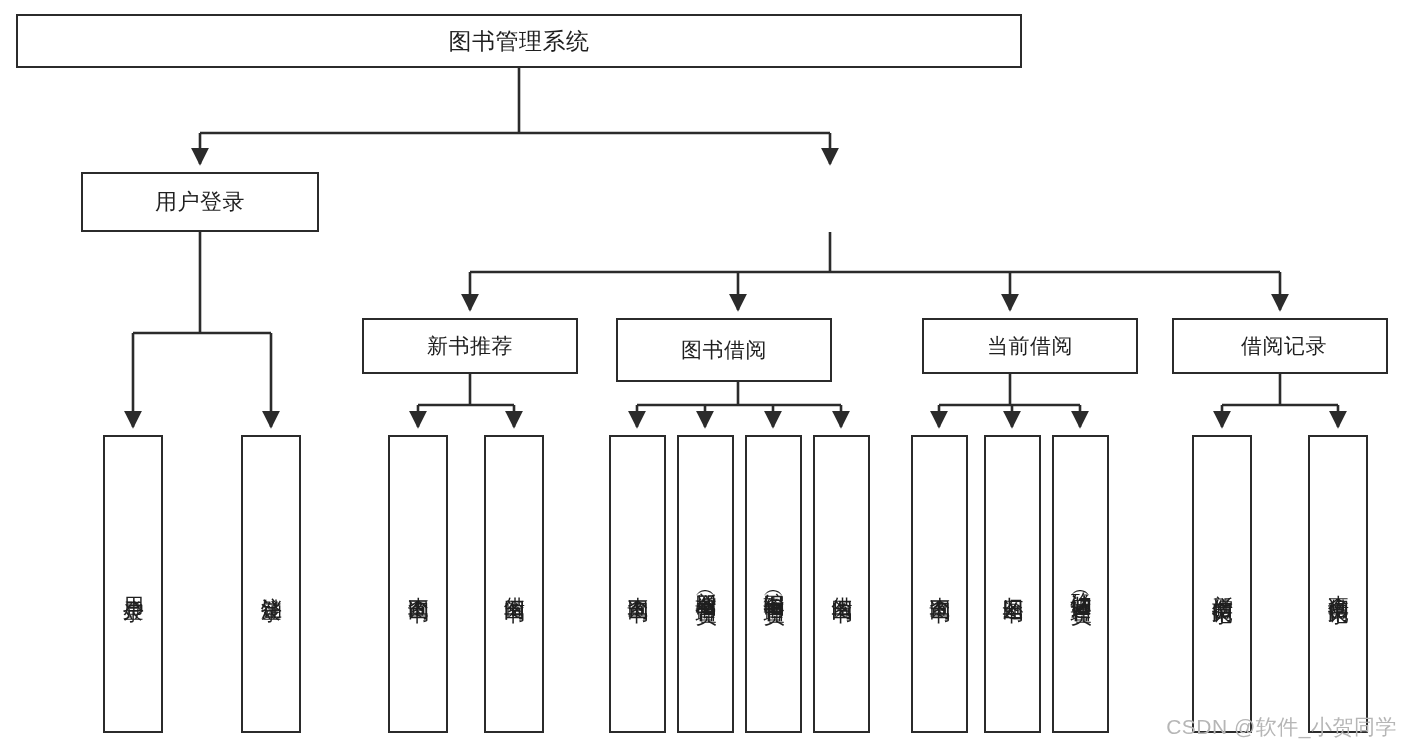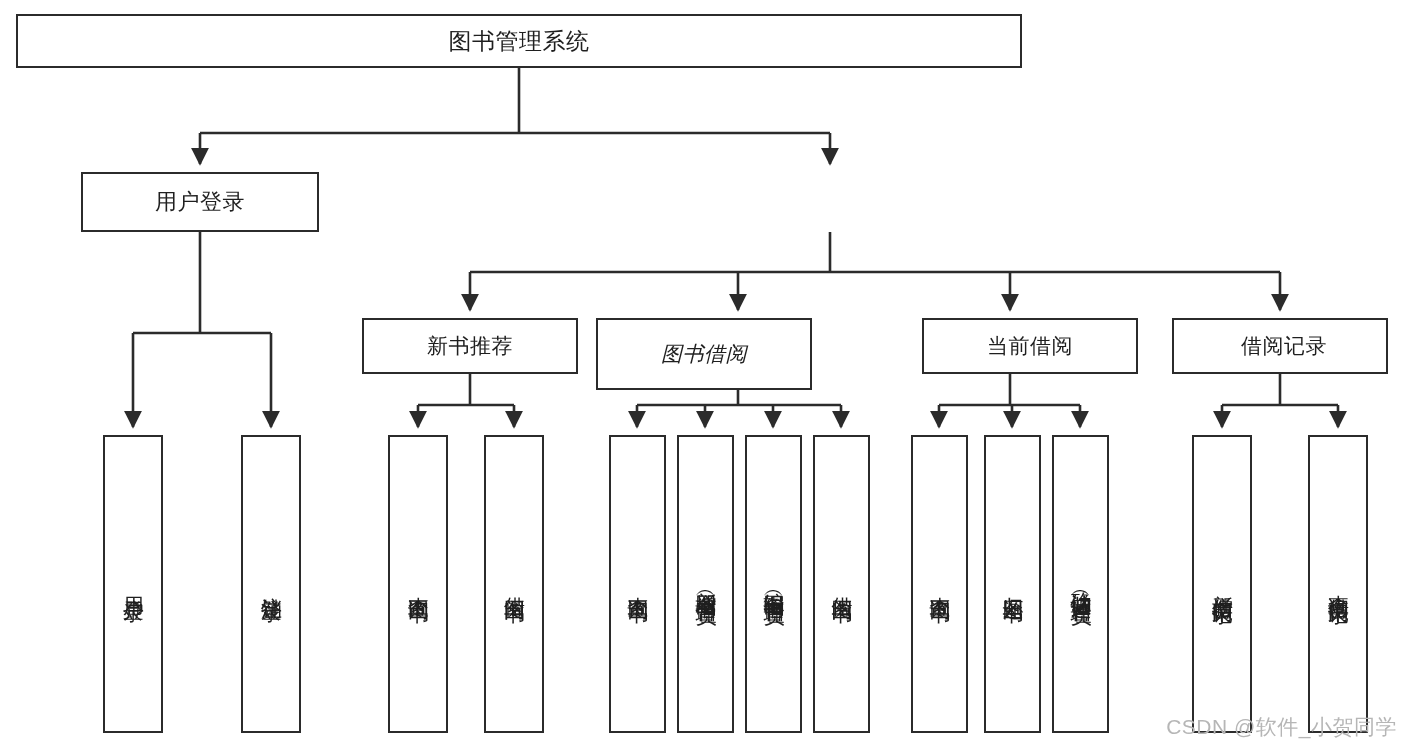--- a/index.html
+++ b/index.html
@@ -132,21 +132,21 @@
     <span class="label">图书管理系统</span>
   </div>
 
   <div class="node lvl2" style="left:81px; top:172px; width:238px; height:60px;">
     <span class="label">用户登录</span>
   </div>
 
   <div class="node lvl3" style="left:362px; top:318px; width:216px; height:56px;">
     <span class="label">新书推荐</span>
   </div>
-  <div class="node lvl3" style="left:596px; top:318px; width:216px; height:72px;font-style:italic;">
+  <div class="node lvl3" style="left:616px; top:318px; width:216px; height:64px;">
     <span class="label">图书借阅</span>
   </div>
   <div class="node lvl3" style="left:902px; top:318px; width:216px; height:56px;margin-left:20px;">
     <span class="label">当前借阅</span>
   </div>
   <div class="node lvl3" style="left:1172px; top:318px; width:216px; height:56px;padding-left:8px;">
     <span class="label">借阅记录</span>
   </div>
 
   <div class="node leaf" style="left:103px; top:435px; width:60px; height:298px;">

